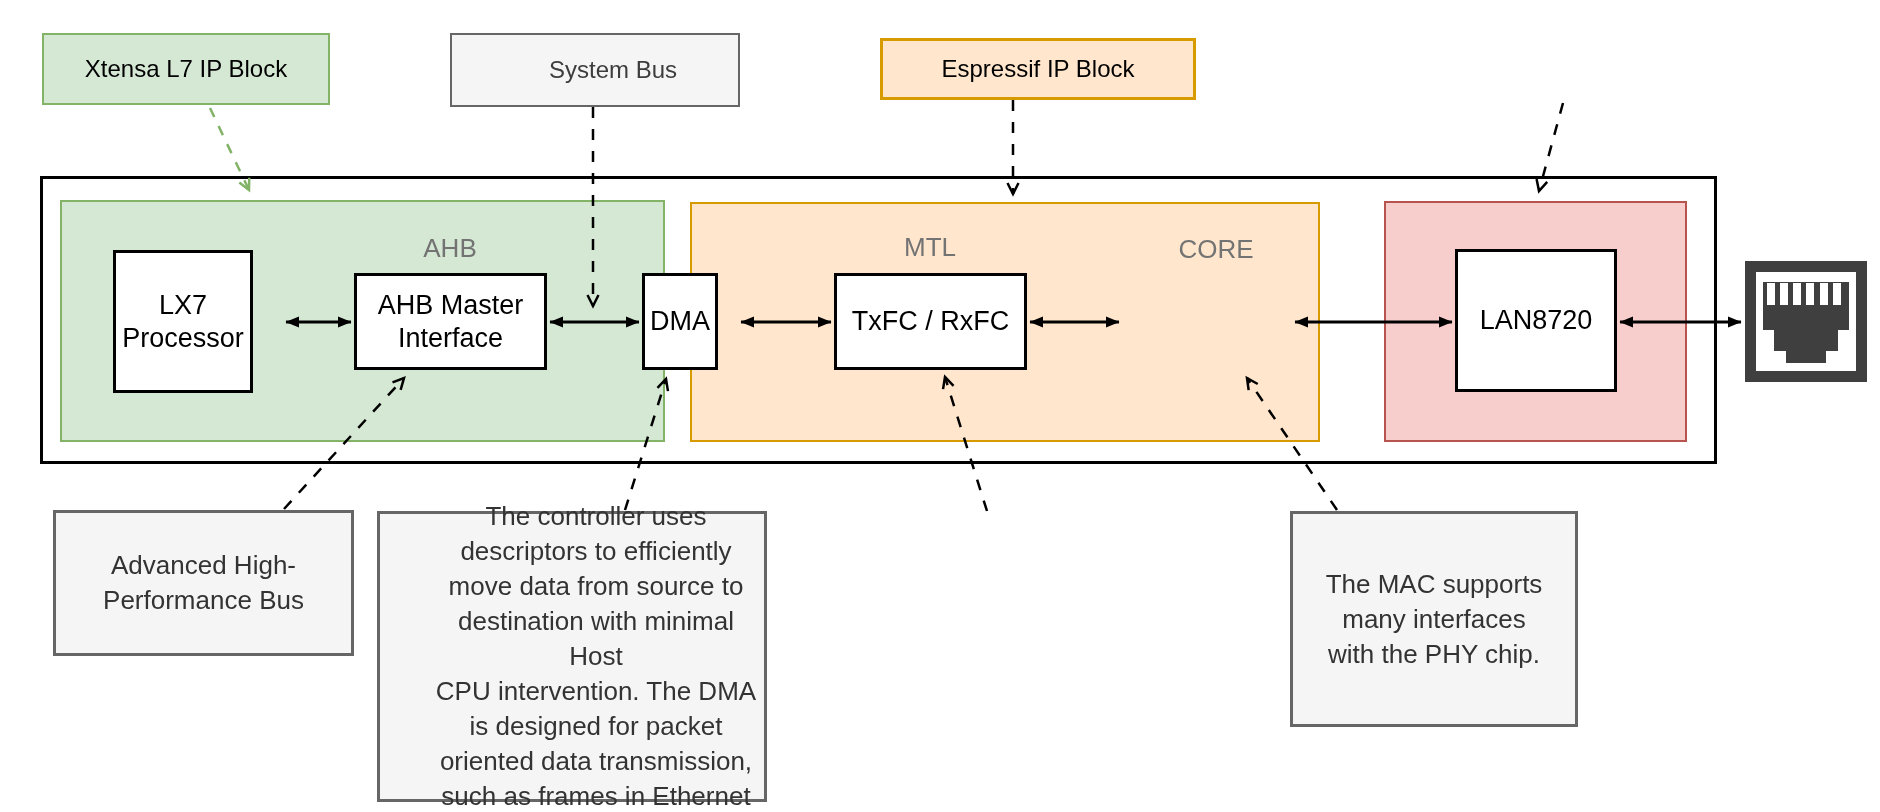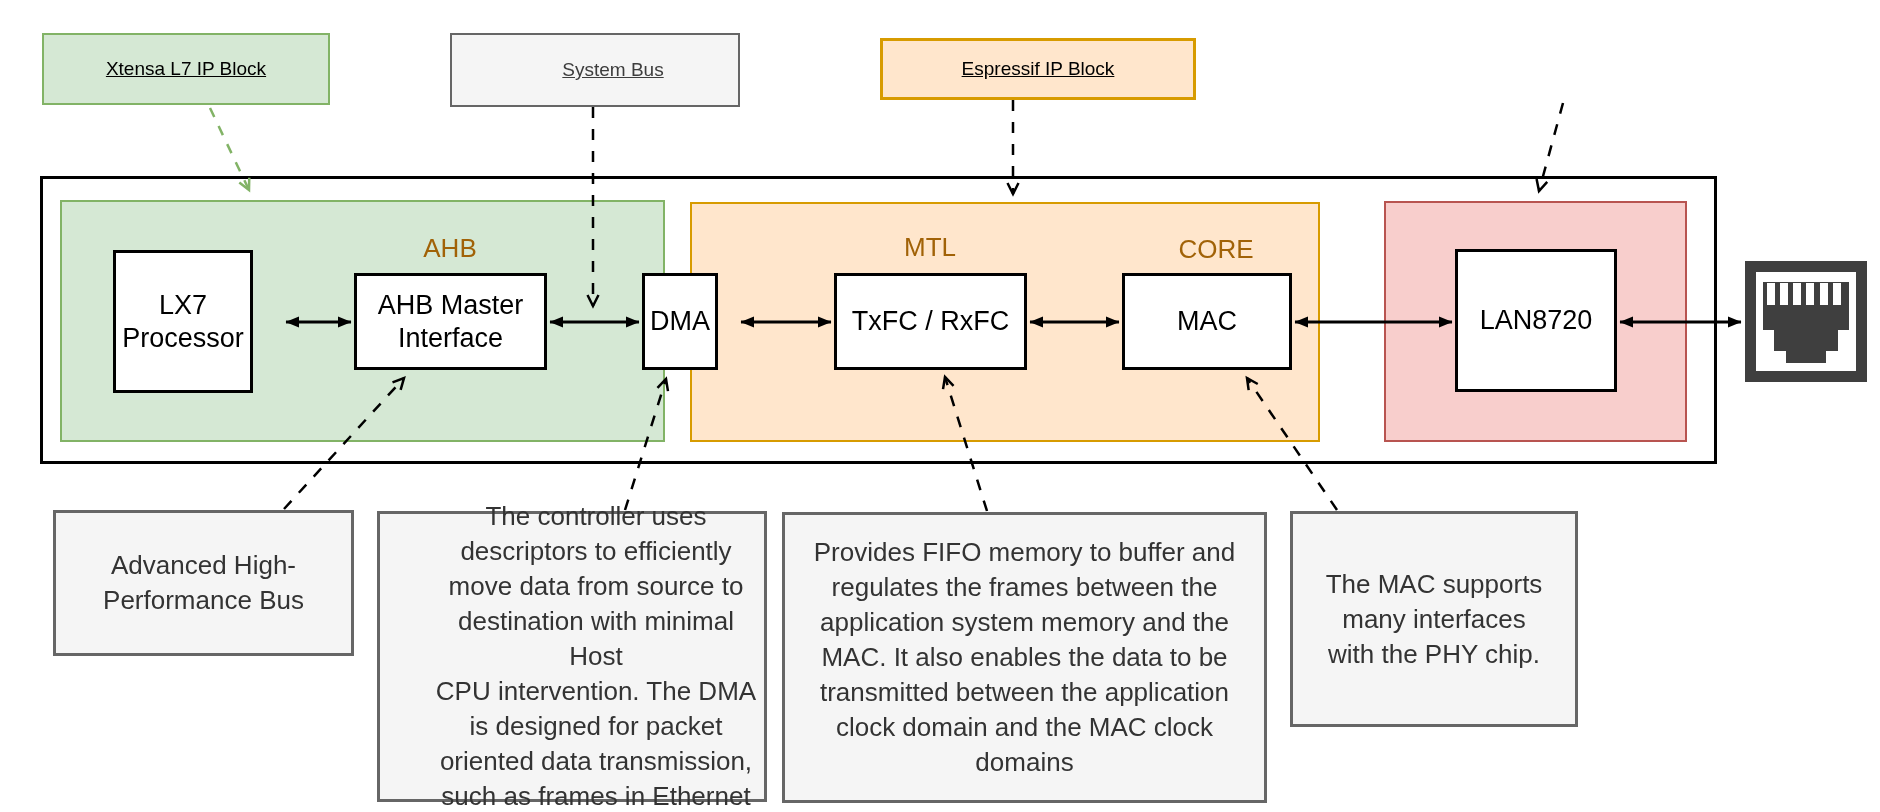--- a/index.html
+++ b/index.html
@@ -3,32 +3,32 @@
 <meta charset="utf-8">
 <style>
   html,body{margin:0;padding:0;background:#fff;}
   #diagram{position:relative;width:1880px;height:812px;background:#fff;
            font-family:"Liberation Sans", sans-serif;overflow:hidden;}
   .abs{position:absolute;box-sizing:border-box;}
   .center{display:flex;align-items:center;justify-content:center;text-align:center;}
   .pre{white-space:pre-line;}
 
   
-  .legend{font-size:19px;color:#000;text-decoration:underline;}
+  .legend{font-size:24px;color:#000;}
   .legend-green{background:var(--green-fill);border:2px solid var(--green-stroke);}
   .legend-gray{background:var(--gray-fill);border:2px solid var(--gray-stroke);color:#3d3d3d;}
   .legend-orange{background:var(--orange-fill);border:3px solid var(--orange-stroke);}
   .legend-red{background:var(--red-fill);border:3px solid var(--red-stroke);}
 
   
   .outer-box{border:3px solid #000;background:#fff;}
   .region-green{background:var(--green-fill);border:2px solid var(--green-stroke);}
   .region-orange{background:var(--orange-fill);border:2px solid var(--orange-stroke);}
   .region-red{background:var(--red-fill);border:2px solid var(--red-stroke);}
-  .region-label{font-size:26px;color:#a16207;}
+  .region-label{font-size:26px;color:#737373;}
 
   
   .block{background:#fff;border:3px solid #000;font-size:27px;line-height:33px;color:#000;}
 
   
   .note{background:var(--gray-fill);border:3px solid var(--gray-stroke);
         font-size:26px;line-height:35px;color:#333;}
 
   
   #wires{position:absolute;left:0;top:0;z-index:6;}
@@ -65,40 +65,32 @@
   <div class="abs center region-label z4" style="left:390px;top:234px;width:120px;height:28px;">AHB</div>
   <div class="abs center region-label z4" style="left:870px;top:233px;width:120px;height:28px;">MTL</div>
   <div class="abs center region-label z4" style="left:1156px;top:235px;width:120px;height:28px;">CORE</div>
 
   <div class="abs center block pre z4" style="left:113px;top:250px;width:140px;height:143px;">LX7
 Processor</div>
   <div class="abs center block pre z4" style="left:354px;top:273px;width:193px;height:97px;">AHB Master
 Interface</div>
   <div class="abs center block z4" style="left:642px;top:273px;width:76px;height:97px;">DMA</div>
   <div class="abs center block z4" style="left:834px;top:273px;width:193px;height:97px;">TxFC / RxFC</div>
-  <div class="abs center block z4" style="left:1122px;top:273px;width:170px;height:97px;">MAC</div>
   <div class="abs center block z4" style="left:1455px;top:249px;width:162px;height:143px;">LAN8720</div>
 
   <div class="abs center note pre z3" style="left:53px;top:510px;width:301px;height:146px;">Advanced High-
 Performance Bus</div>
   <div class="abs center note pre z3" style="left:377px;top:511px;width:390px;height:291px;padding-left:48px;">The controller uses
 descriptors to efficiently
 move data from source to
 destination with minimal Host
 CPU intervention. The DMA
 is designed for packet
 oriented data transmission,
 such as frames in Ethernet</div>
-  <div class="abs center note pre z3" style="left:782px;top:512px;width:485px;height:291px;">Provides FIFO memory to buffer and
-regulates the frames between the
-application system memory and the
-MAC. It also enables the data to be
-transmitted between the application
-clock domain and the MAC clock
-domains</div>
   <div class="abs center note pre z3" style="left:1290px;top:511px;width:288px;height:216px;">The MAC supports
 many interfaces
 with the PHY chip.</div>
 
   <svg class="abs z7" style="left:1745px;top:261px;" width="122" height="121" viewBox="0 0 122 121">
     <rect x="0" y="0" width="122" height="121" fill="#3f3f3f"></rect>
     <rect x="11" y="11" width="100" height="99" fill="#ffffff"></rect>
     <rect x="18" y="21" width="86" height="48" fill="#3f3f3f"></rect>
     <rect x="29" y="69" width="64" height="21" fill="#3f3f3f"></rect>
     <rect x="41" y="90" width="40" height="12" fill="#3f3f3f"></rect>

